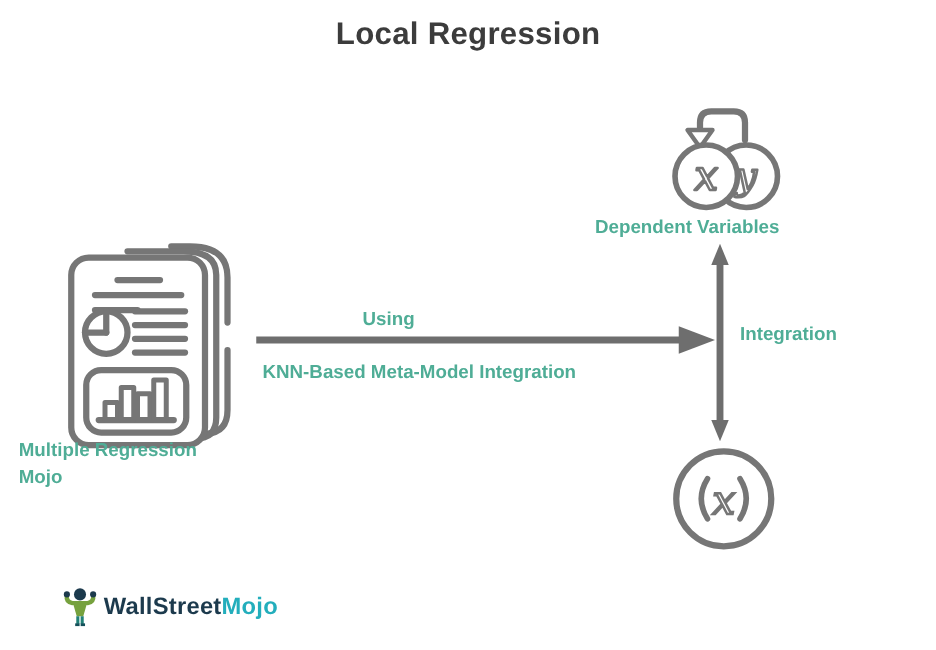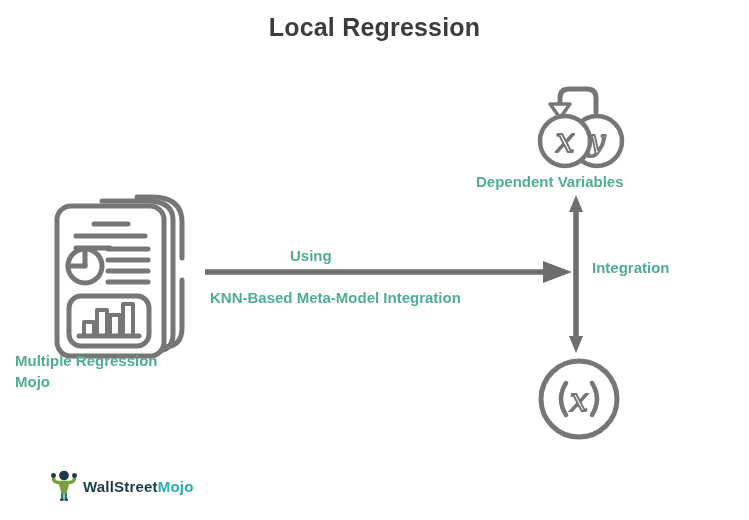--- a/index.html
+++ b/index.html
@@ -33,21 +33,21 @@
   .icon-abs { position: absolute; }
   .logo {
     position: absolute;
     left: 50px;
     top: 469px;
     display: flex;
     align-items: center;
     gap: 5px;
   }
   .logo-text {
-    font-size: 15px;
+    font-size: 19px;
     font-weight: bold;
     letter-spacing: 0.2px;
     white-space: nowrap;
   }
   .logo-text .part1 { color: #1C3A4D; }
   .logo-text .part2 { color: #23AEBC; }
 </style>
 </head>
 <body>
 

